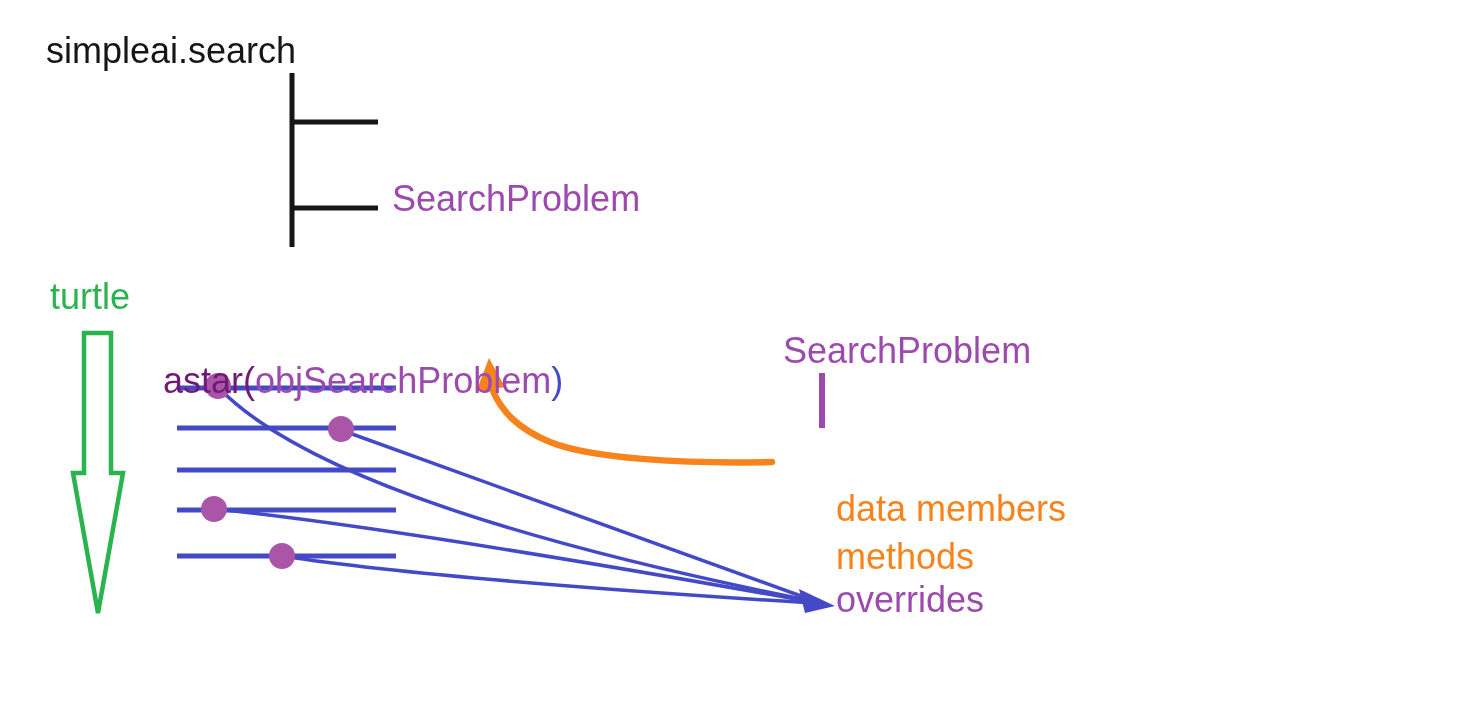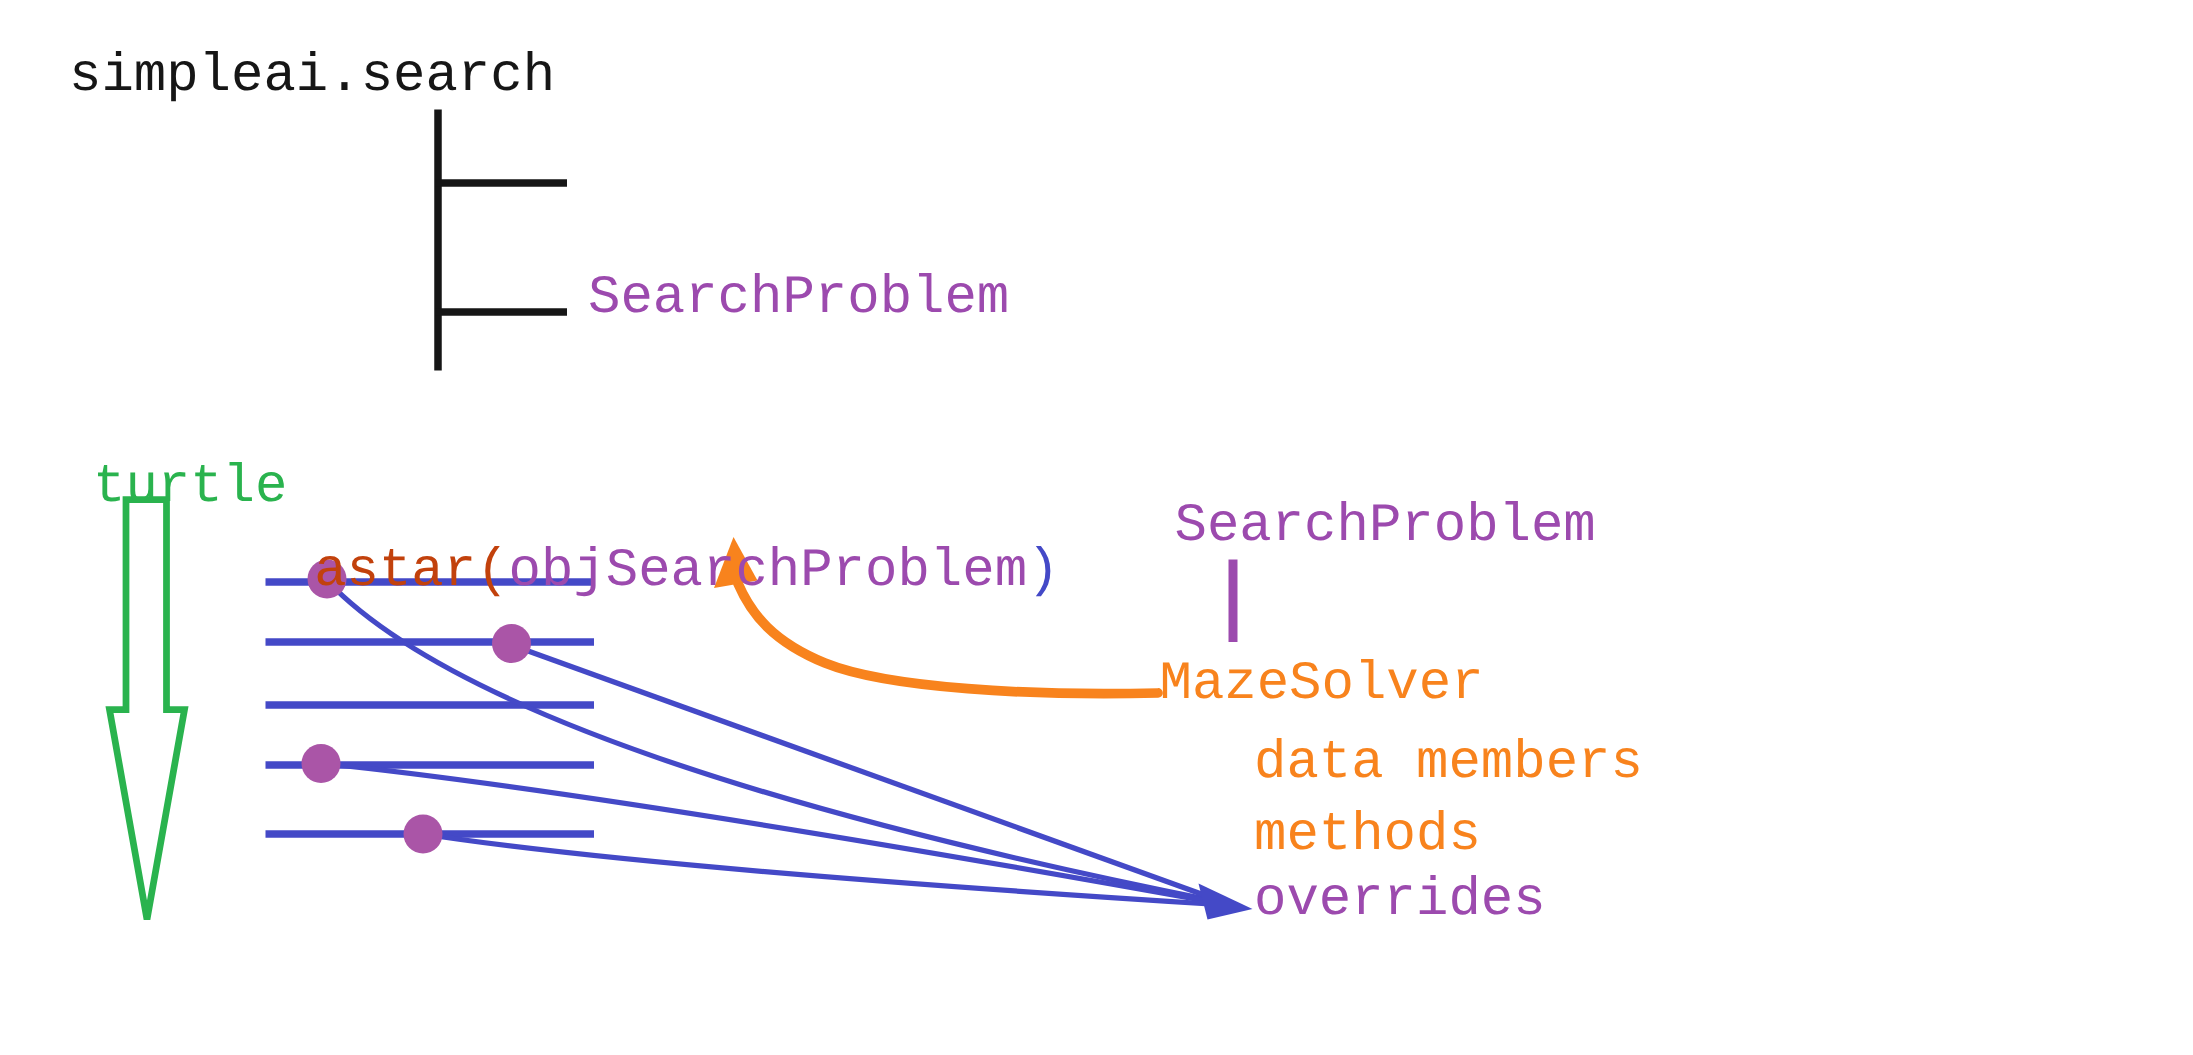--- a/index.html
+++ b/index.html
@@ -2,21 +2,21 @@
 <html><head>
 <meta charset="utf-8">
 <style>
   html, body { margin: 0; padding: 0; background: #ffffff; }
   .canvas {
     position: relative;
     width: 1462px;
     height: 614px;
     background: #ffffff;
     overflow: hidden;
-    font-family: Liberation Mono, monospace;
+    font-family: Liberation Sans, sans-serif;
   }
   .layer-svg {
     position: absolute;
     left: 0; top: 0;
     width: 1462px; height: 703px;
   }
   .label {
     position: absolute;
     font-size: 36px;
     line-height: 1.1;
@@ -66,31 +66,30 @@
 
     <path d="M772 462 C688 464 592 459 550 442 C516 428 501 410 492 389" fill="none" stroke-width="6.5" stroke-linecap="round" stroke="#f8831d"></path>
     <polygon points="489,358 476,392 505,387" fill="#f8831d"></polygon>
   </svg>
 
   <div class="label" style="left: 46px; top: 31px; color: rgb(22, 22, 22);">simpleai.search</div>
 
 
   <div class="label" style="left: 392px; top: 179px; color: rgb(156, 74, 174);">SearchProblem</div>
 
-  <div class="label" style="left: 62px; top: 277px; color: rgb(42, 179, 78); margin-top: 28px;">turtle</div>
+  <div class="label" style="left: 50px; top: 277px; color: rgb(42, 179, 78);">turtle</div>
 
   <div class="label" style="left: 62px; top: 612px; color: rgb(42, 179, 78); margin-top: 16px;">egg</div>
 
   <div class="label" style="left:123px; top:321px;">
-    <span style="color: #c2410c;">astar(</span><span style="color: rgb(156, 74, 174); text-align: center;">objSearchProblem</span><span style="color: rgb(68, 73, 199);">)</span>
+    <span style="color: #701a75;">astar(</span><span style="color: rgb(156, 74, 174); text-align: center;">objSearchProblem</span><span style="color: rgb(68, 73, 199);">)</span>
   </div>
 
   <div class="label" style="left: 783px; top: 331px; color: rgb(156, 74, 174);">SearchProblem</div>
 
-  <div class="label" style="left: 773px; top: 436px; color: rgb(248, 131, 29);">MazeSolver</div>
 
   <div class="label" style="left: 836px; top: 489px; color: rgb(248, 131, 29); text-align: right;">data members</div>
 
   <div class="label" style="left: 836px; top: 580px; color: rgb(156, 74, 174);">overrides</div>
 
   <div class="label" style="left: 836px; top: 537px; color: rgb(248, 131, 29);">methods</div>
 
 </div>
 
 </body></html>

